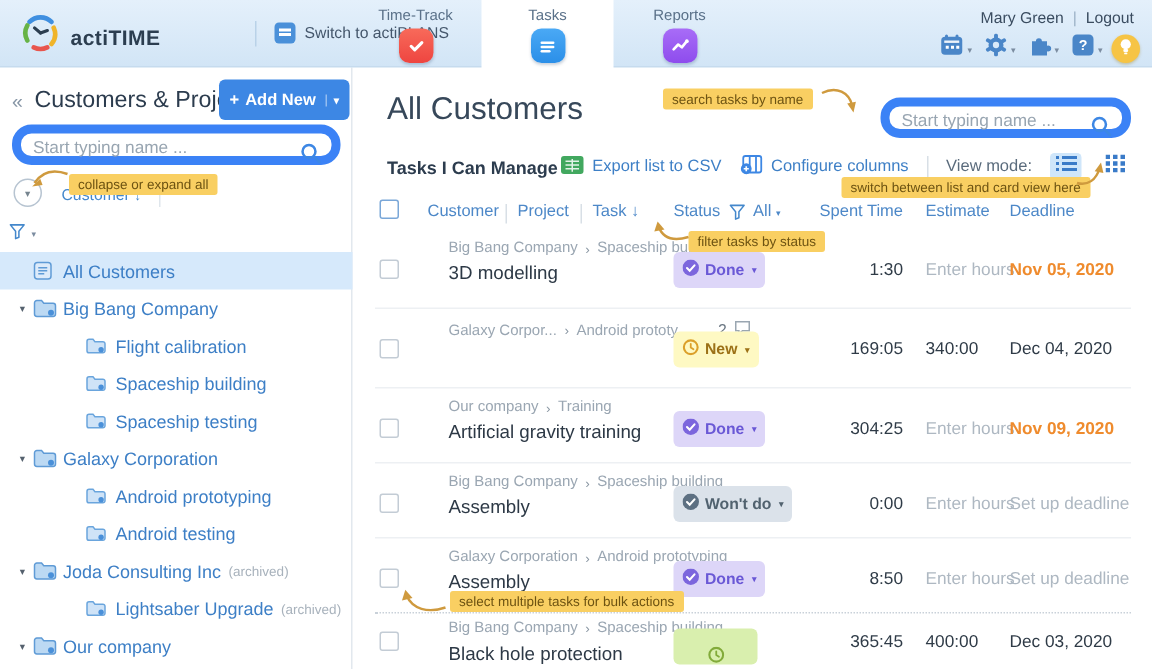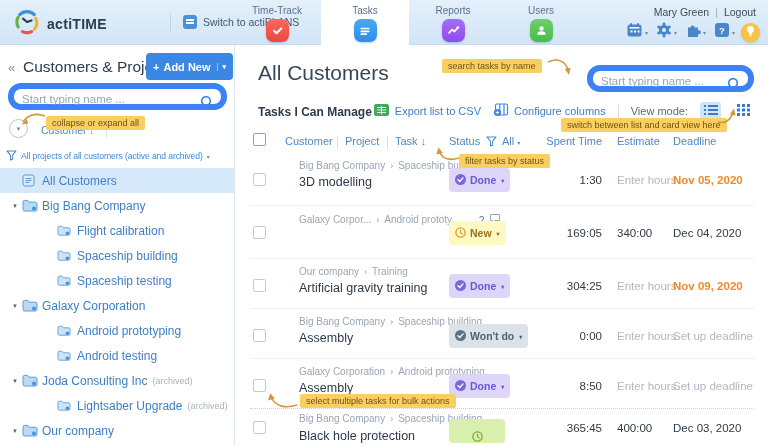--- a/index.html
+++ b/index.html
@@ -165,29 +165,20 @@
       </div>
       <div class="tab">
         <div class="tab-lb">Reports</div>
         <div class="tab-ic rp">
           <svg width="15" height="15" viewBox="0 0 22 22">
               <path d="M4.5 14.5 L9 9.8 L12.5 12.5 L17.5 6.5" fill="none" stroke="#fff" stroke-width="2.6" stroke-linecap="round" stroke-linejoin="round"></path>
               <circle cx="17.5" cy="6.5" r="1.8" fill="#fff"></circle>
             </svg>
         </div>
       </div>
-      <div class="tab">
-        <div class="tab-lb">Users</div>
-        <div class="tab-ic us">
-          <svg width="15" height="15" viewBox="0 0 22 22">
-              <circle cx="11" cy="8" r="3.2" fill="#fff"></circle>
-              <path d="M4.8 17.2 a6.2 5 0 0 1 12.4 0 z" fill="#fff"></path>
-            </svg>
-        </div>
-      </div>
     </div>
 
     <div class="userline">
       <span>Mary Green</span>
       <span class="pipe">|</span>
       <span>Logout</span>
     </div>
 
     <div class="hicons">
       <div class="hic">
@@ -271,21 +262,20 @@
       <span>Customer</span>
       <span class="ar">↓</span>
     </div>
     <div class="sb-vsep"></div>
     <div class="filt">
       <span>
         <svg width="11" height="11" viewBox="0 0 12 12">
             <path d="M1 1 h10 L7.2 5.6 V10 L4.8 11 V5.6 Z" fill="none" stroke="#4488cc" stroke-width="1.1" stroke-linejoin="round"></path>
           </svg>
       </span>
-      <span class="filt-lb">All projects of all customers (active and archived)</span>
       <span class="crt">▾</span>
     </div>
 
     <div class="tree">
       <div class="ti sel">
         <span class="sp0"></span>
         <span class="ic">
           <svg width="13" height="13" viewBox="0 0 13 13">
               <rect x="1" y="1" width="11" height="11" rx="2" fill="#ddebfa" stroke="#5f9bd6"></rect>
               <path d="M3.5 4.5h6 M3.5 6.5h6 M3.5 8.5h4" stroke="#5f9bd6" stroke-width="1"></path>

